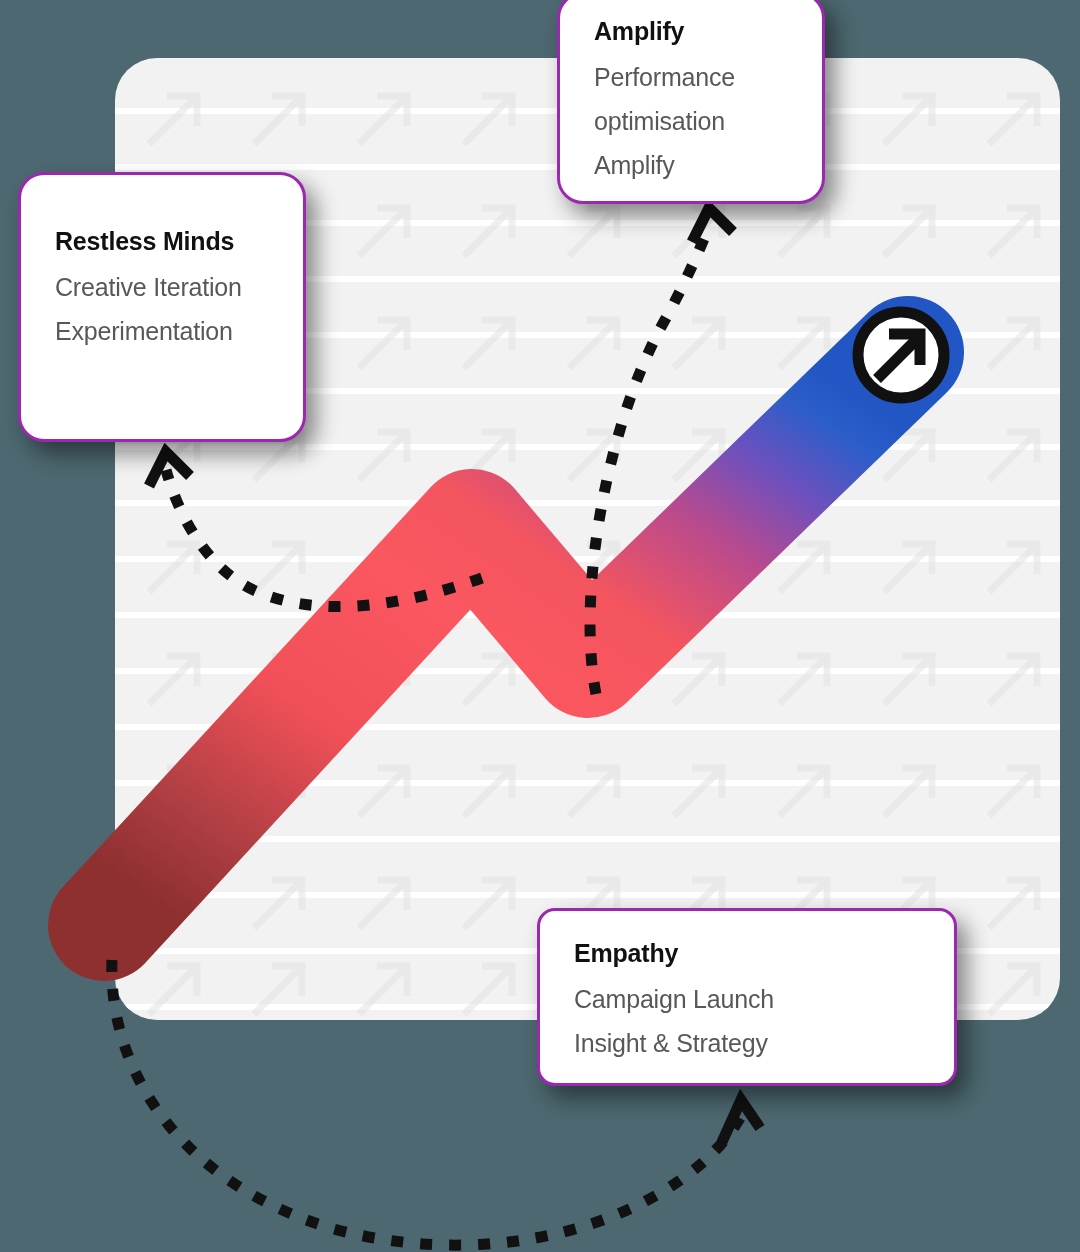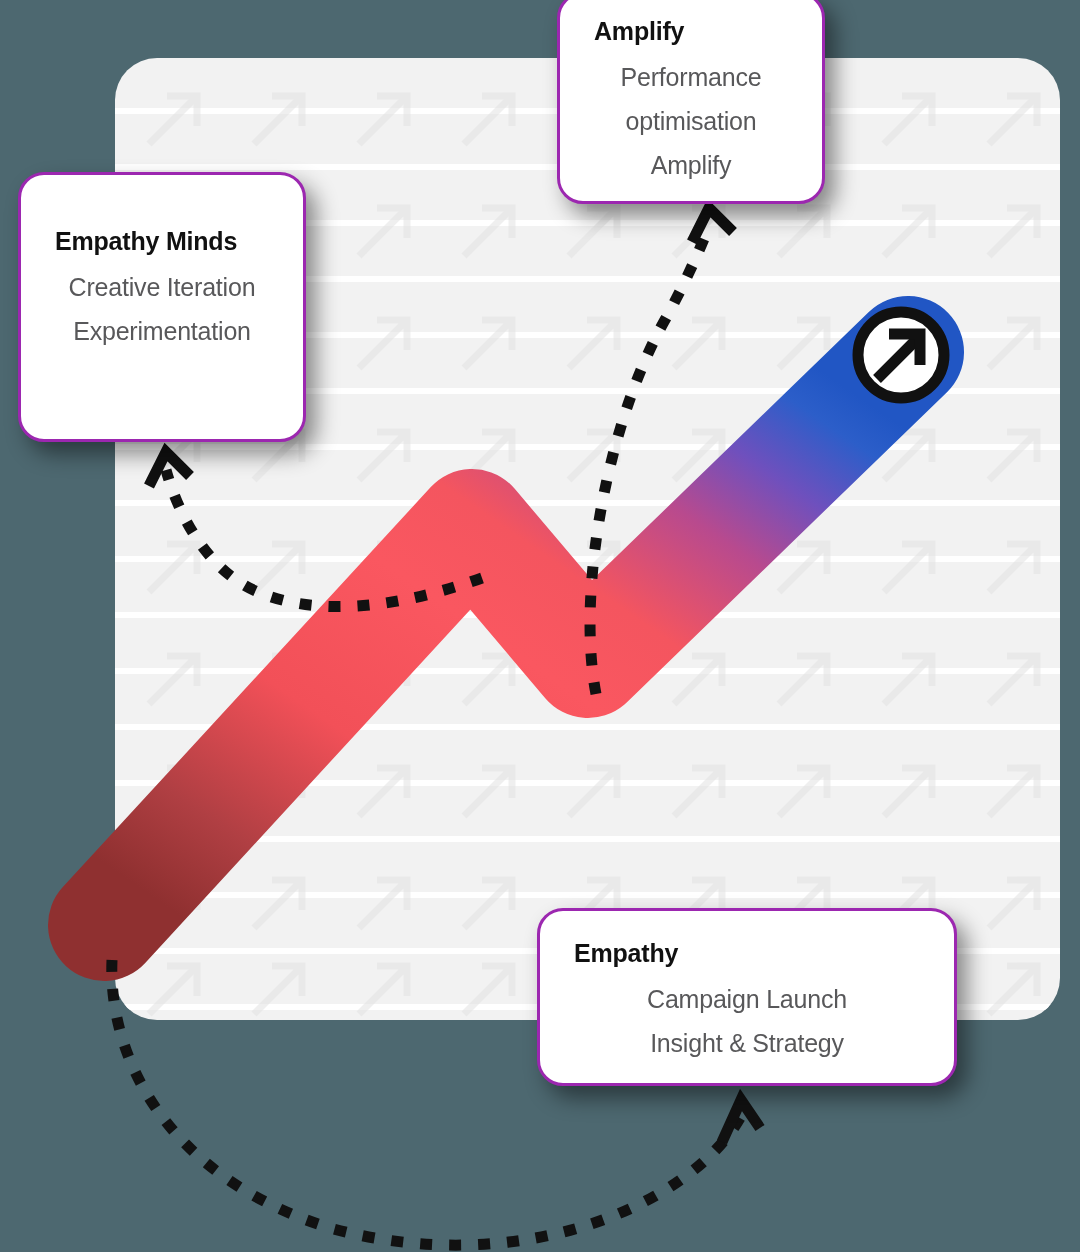--- a/index.html
+++ b/index.html
@@ -80,21 +80,20 @@
     letter-spacing: -0.2px;
     margin-bottom: 10px;
   }
 
   .card-line {
     font-size: 25px;
     color: #58585a;
     line-height: 1.75;
     letter-spacing: -0.2px;
     white-space: nowrap;
-    text-align: center;
   }
 
   #card-restless {
     left: 18px;
     top: 172px;
     width: 288px;
     height: 270px;
     padding-top: 52px;
   }
 
@@ -107,20 +106,21 @@
   }
 
   #card-amplify .card-line { white-space: normal; }
 
   #card-empathy {
     left: 537px;
     top: 908px;
     width: 420px;
     height: 178px;
     padding-top: 28px;
+    border-radius: 18px;
   }
 
   
   .connectors {
     position: absolute;
     inset: 0;
     pointer-events: none;
   }
 </style>
 </head>
@@ -276,21 +276,21 @@
 
     <g>
       <path d="M 596 694
                C 576 590, 608 420, 666 318
                C 684 285, 700 250, 709 226" fill="none" stroke="#111111" stroke-width="11" stroke-linecap="butt" stroke-dasharray="12 17"></path>
       <path d="M 692 242 L 709 208 L 733 232" fill="none" stroke="#111111" stroke-width="11" stroke-linecap="butt" stroke-linejoin="miter"></path>
     </g>
   </svg>
 
   <div class="card" id="card-restless">
-    <div class="card-title">Empathy Minds</div>
+    <div class="card-title">Restless Minds</div>
     <div class="card-line">Creative Iteration</div>
     <div class="card-line">Experimentation</div>
   </div>
 
   <div class="card" id="card-amplify">
     <div class="card-title">Amplify</div>
     <div class="card-line">Performance optimisation</div>
     <div class="card-line">Amplify</div>
   </div>
 

